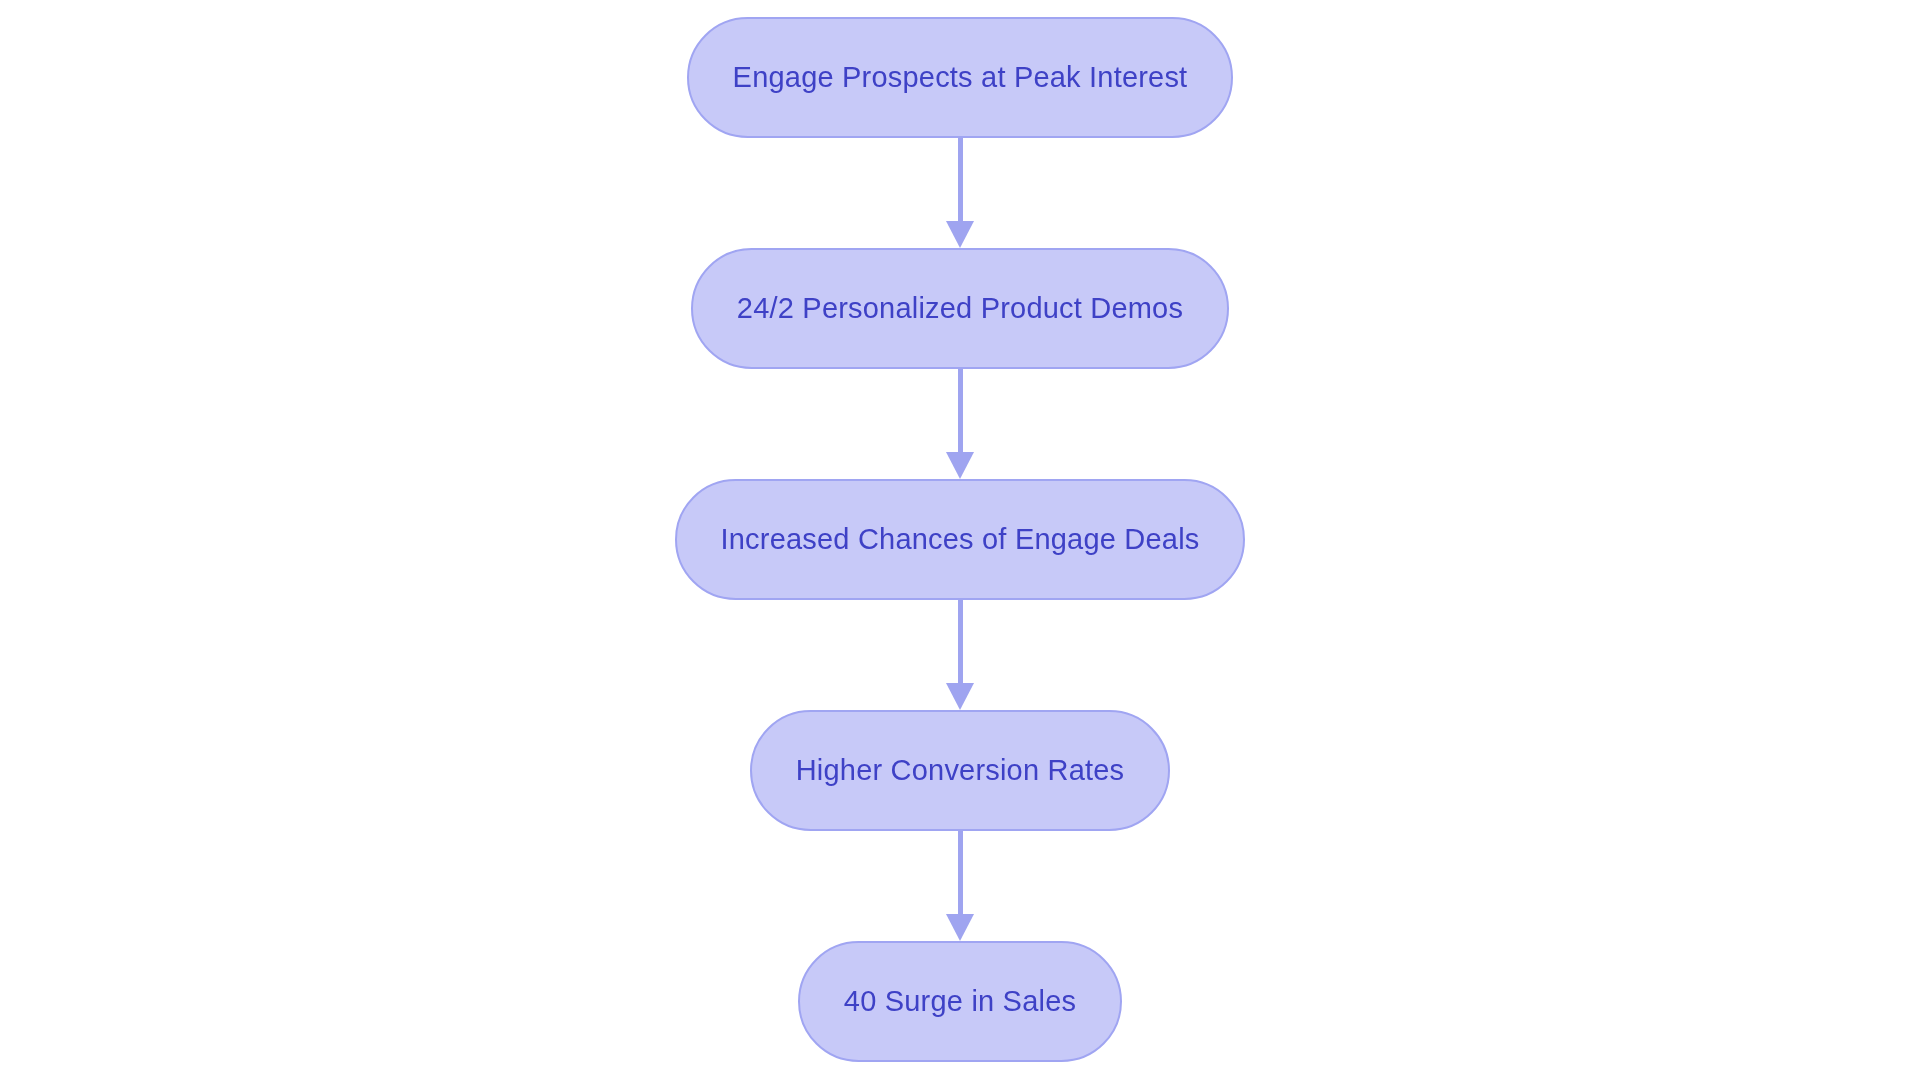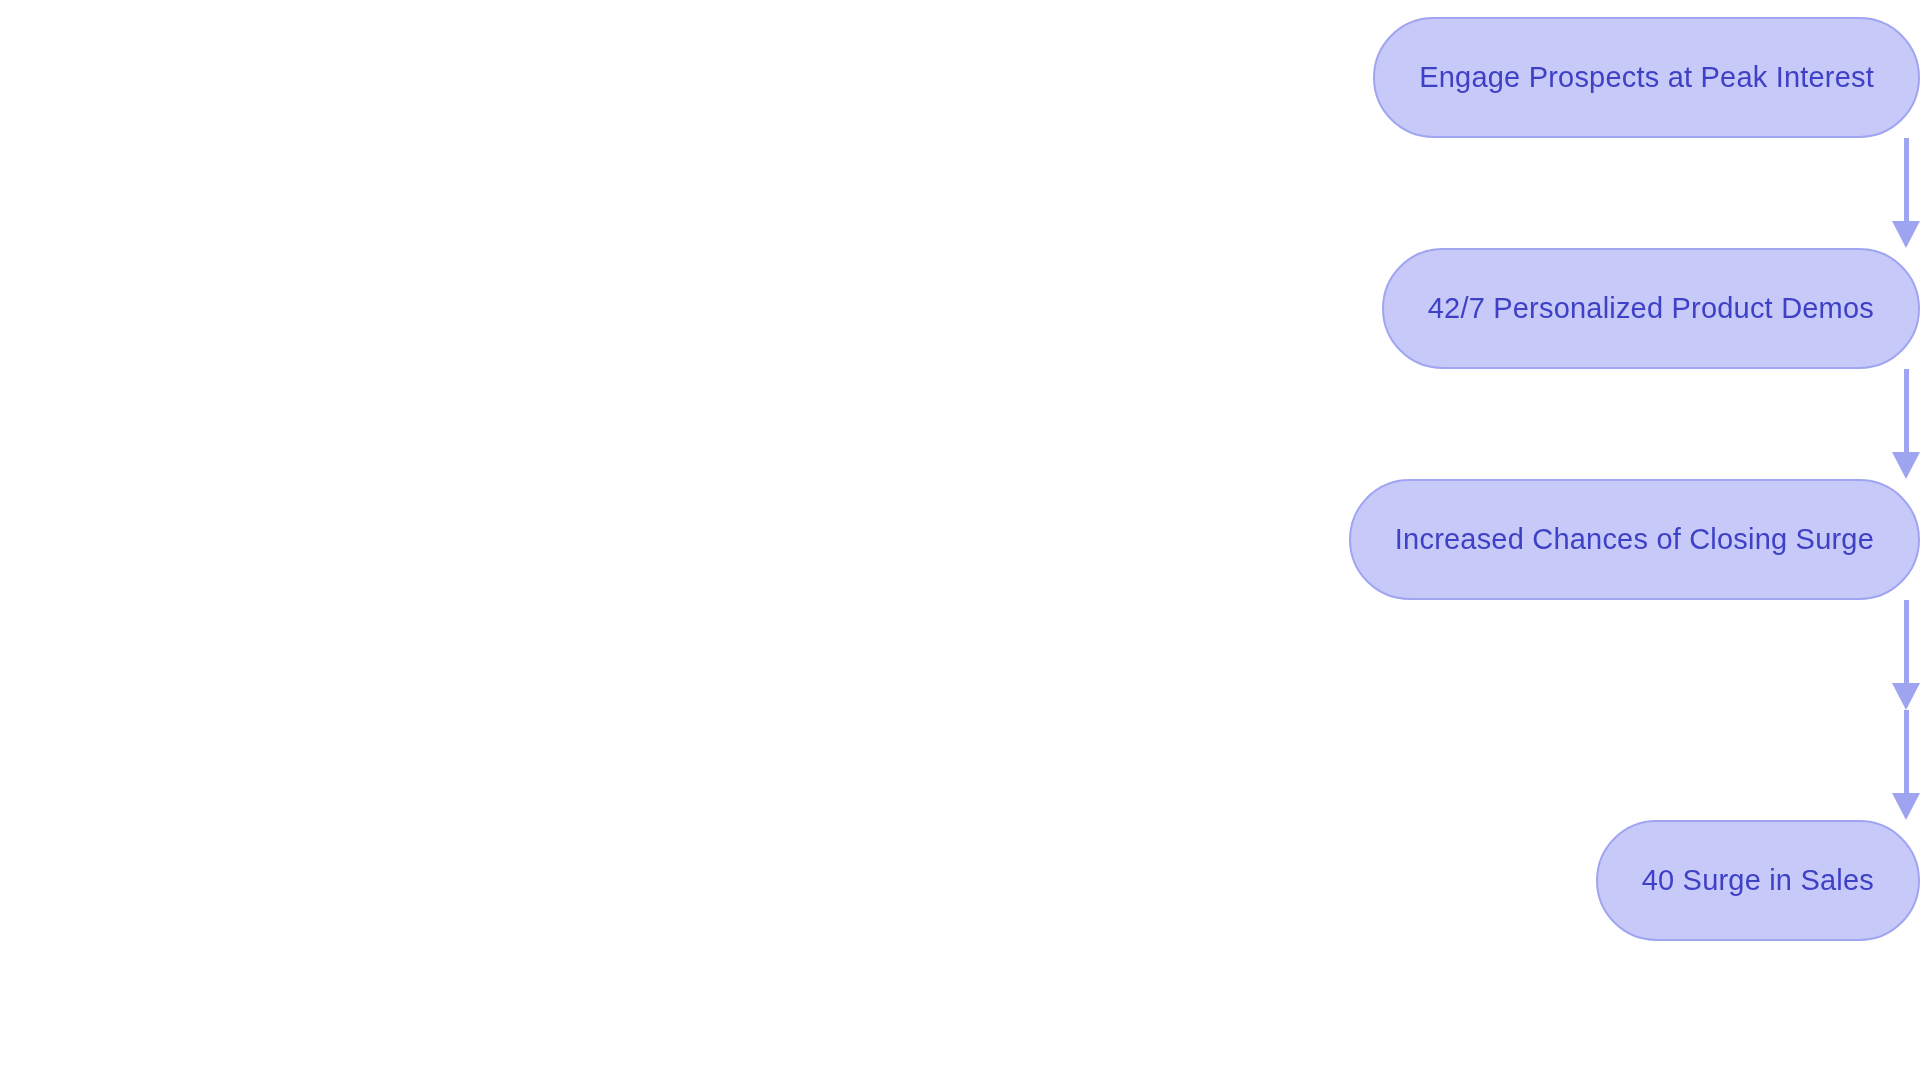--- a/index.html
+++ b/index.html
@@ -16,21 +16,21 @@
     background: var(--bg);
     font-family: "Liberation Sans", "DejaVu Sans", sans-serif;
     overflow: hidden;
   }
   .canvas {
     position: relative;
     width: 1920px;
     height: 1083px;
     display: flex;
     flex-direction: column;
-    align-items: flex-end;
+    align-items: center;
     padding-top: 17px;
   }
   .node {
     height: 121px;
     border-radius: 61px;
     background: var(--node-fill);
     border: 2px solid var(--node-border);
     display: flex;
     align-items: center;
     justify-content: center;
@@ -72,37 +72,40 @@
   <div class="node">
     <span class="node-label">Engage Prospects at Peak Interest</span>
   </div>
 
   <div class="arrow">
     <div class="arrow-line"></div>
     <div class="arrow-head"></div>
   </div>
 
   <div class="node">
-    <span class="node-label">42/7 Personalized Product Demos</span>
+    <span class="node-label">24/2 Personalized Product Demos</span>
   </div>
 
   <div class="arrow">
     <div class="arrow-line"></div>
     <div class="arrow-head"></div>
   </div>
 
   <div class="node">
-    <span class="node-label">Increased Chances of Closing Surge</span>
+    <span class="node-label">Increased Chances of Engage Deals</span>
   </div>
 
   <div class="arrow">
     <div class="arrow-line"></div>
     <div class="arrow-head"></div>
   </div>
 
+  <div class="node">
+    <span class="node-label">Higher Conversion Rates</span>
+  </div>
 
   <div class="arrow">
     <div class="arrow-line"></div>
     <div class="arrow-head"></div>
   </div>
 
   <div class="node">
     <span class="node-label">40 Surge in Sales</span>
   </div>
 

